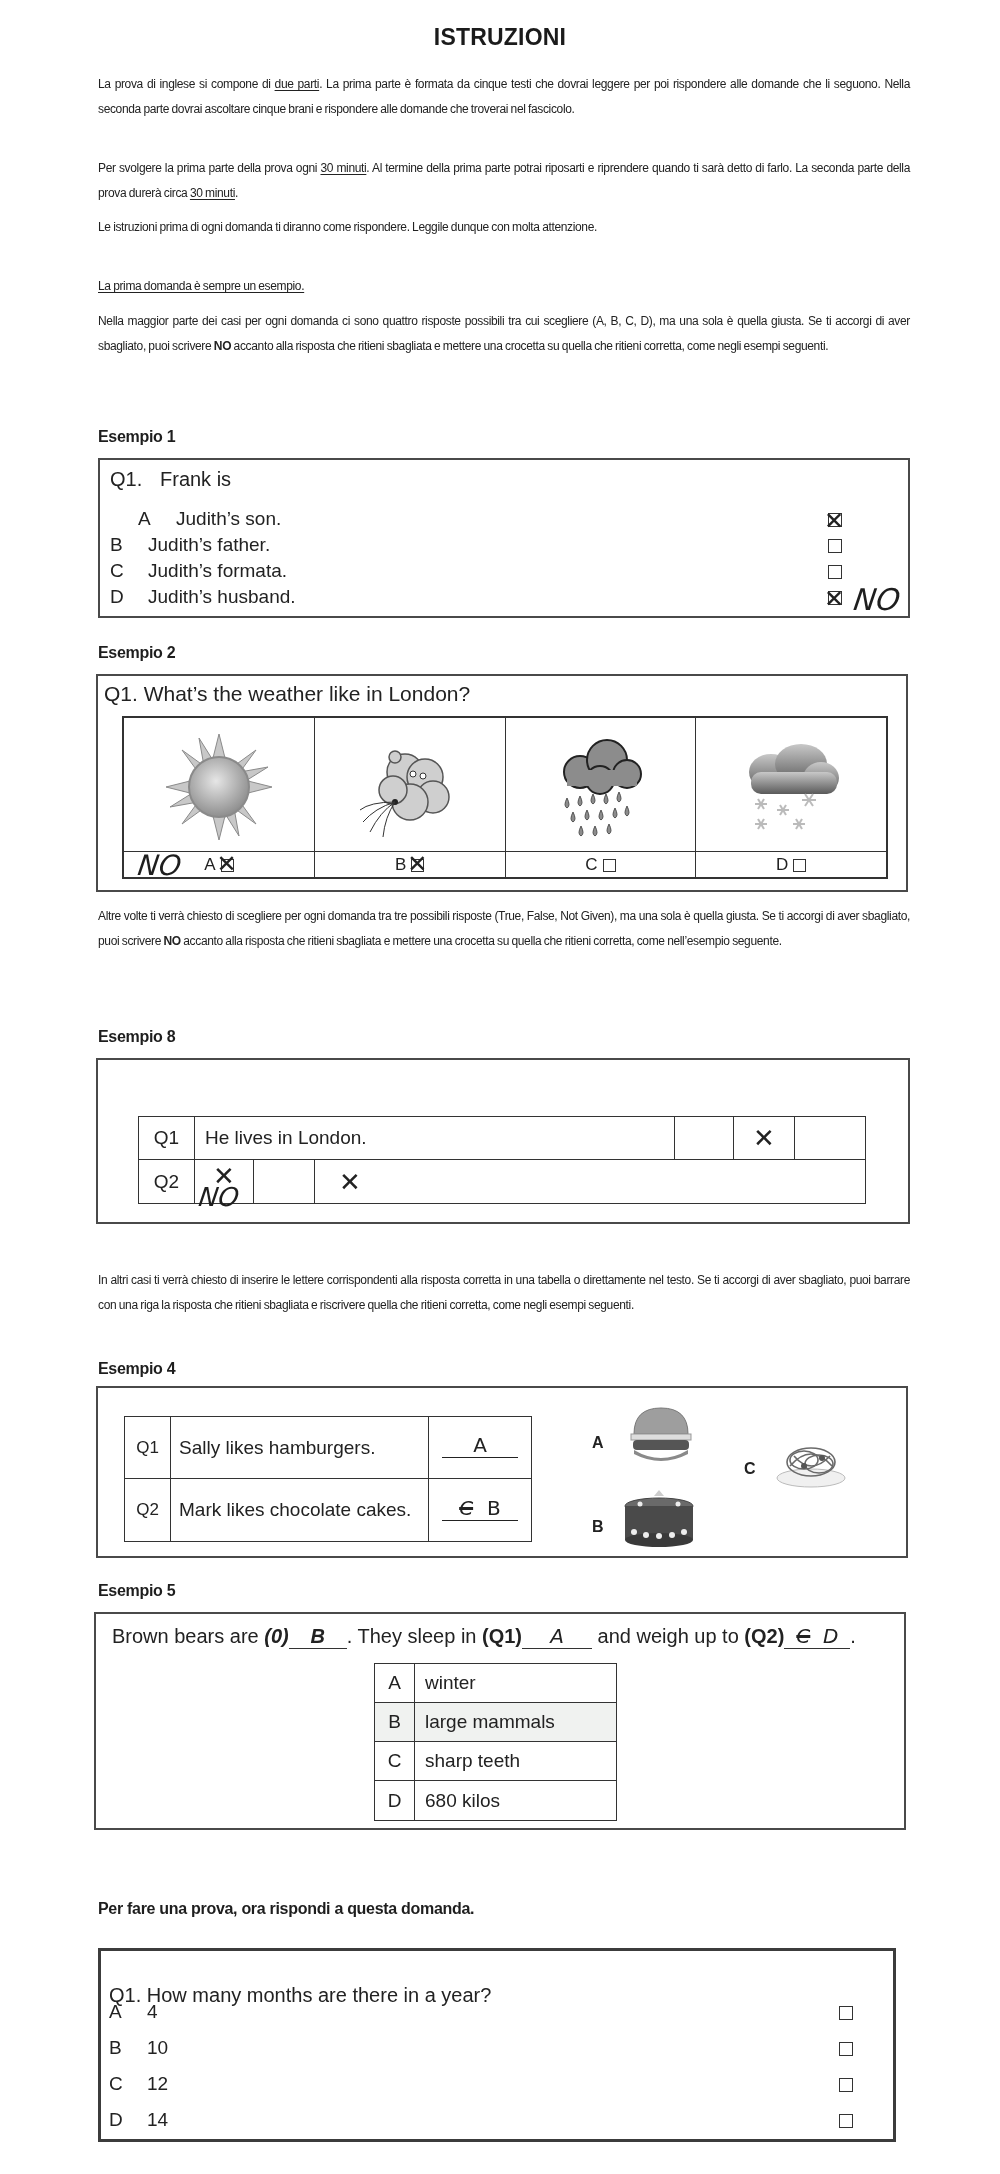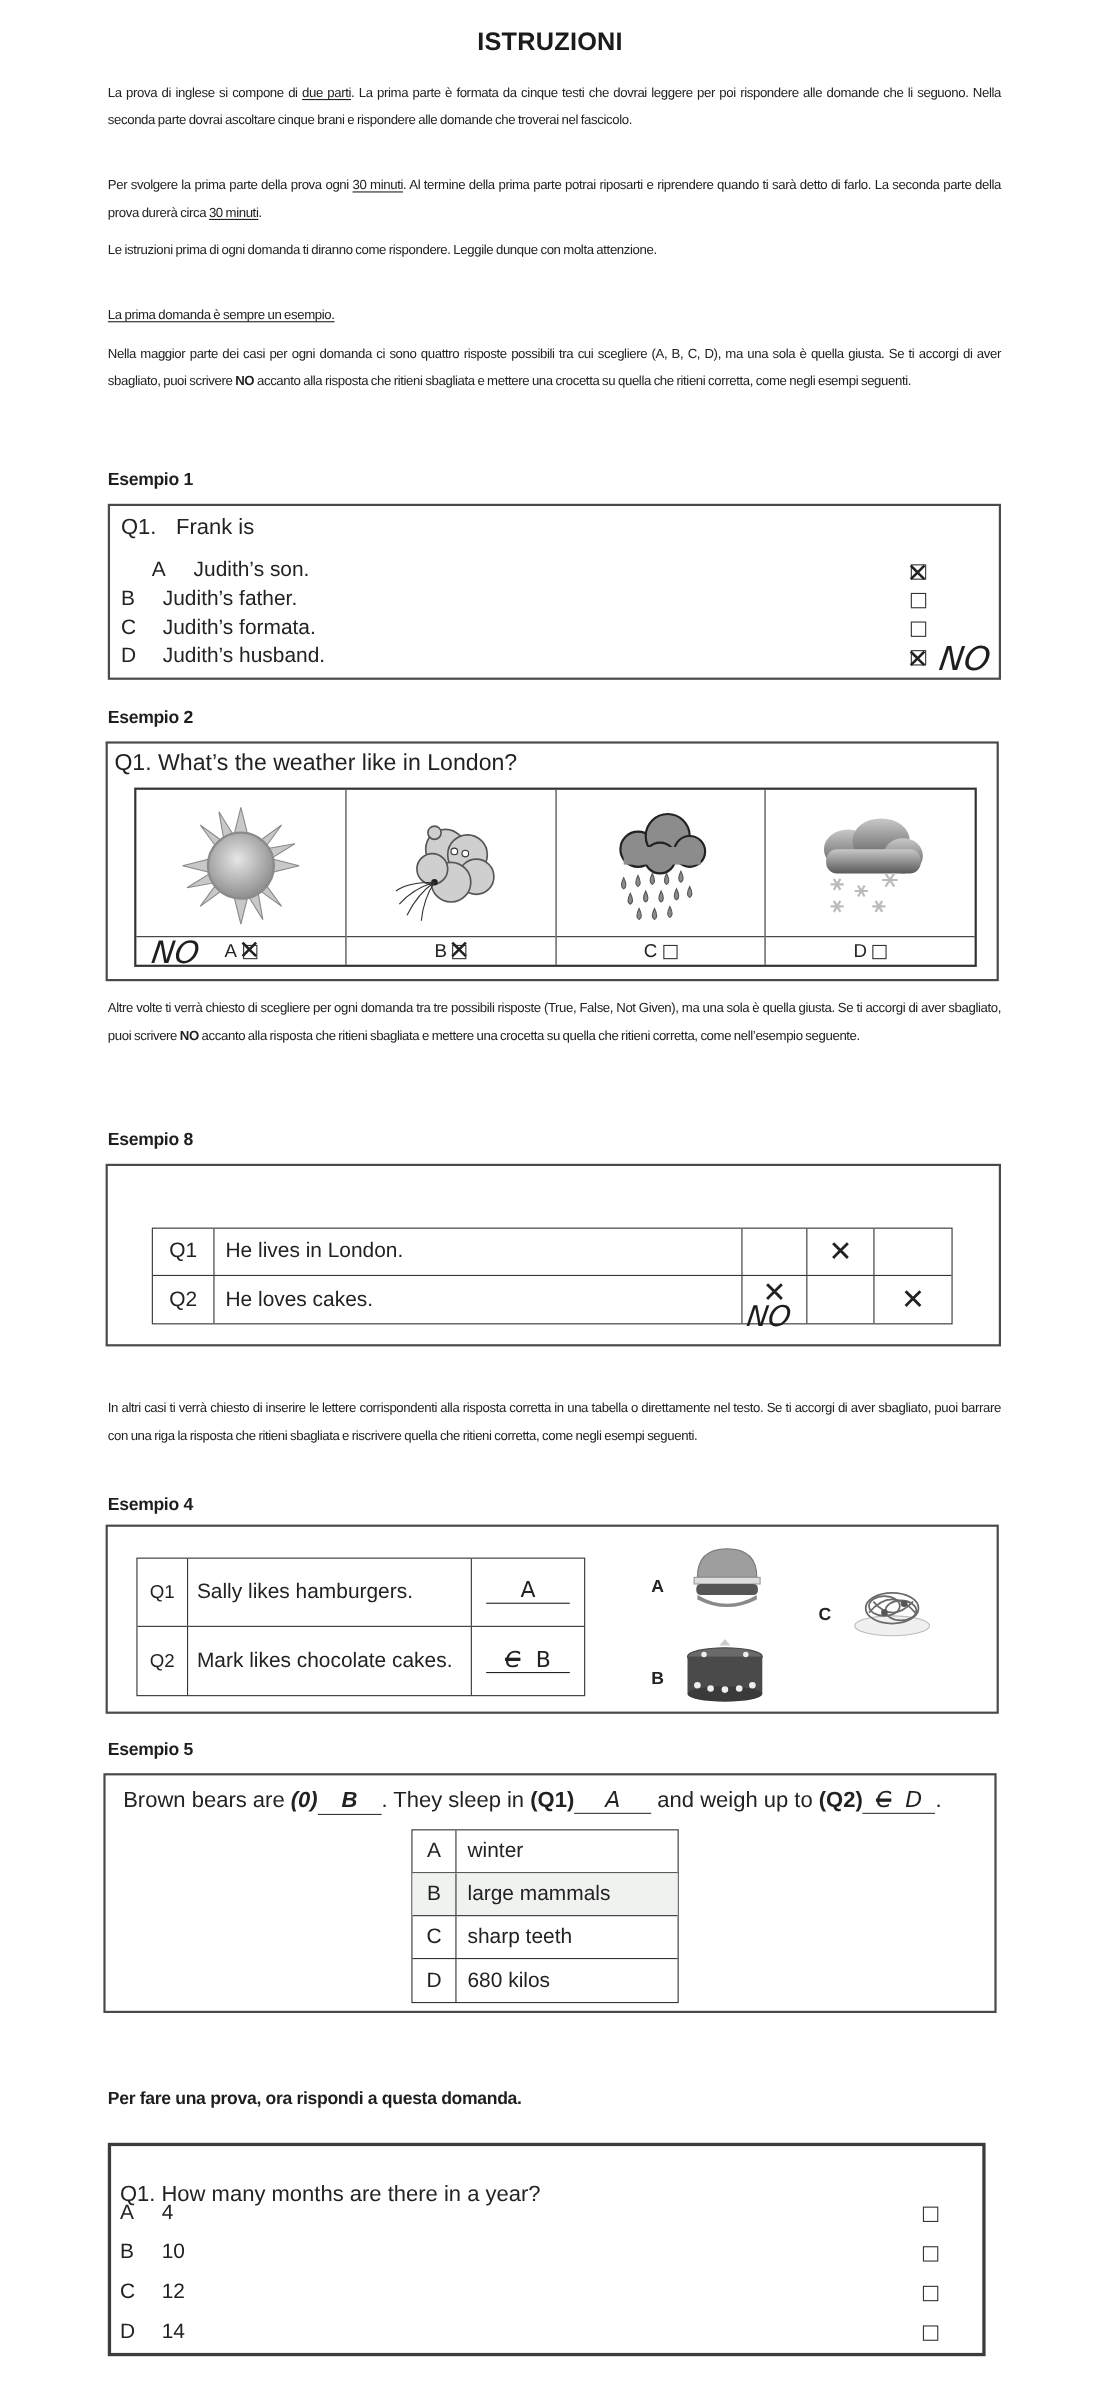--- a/index.html
+++ b/index.html
@@ -337,21 +337,20 @@
           <div style="width:56px; justify-content:center;">Q1</div>
           <div style="width:480px; padding-left:10px;">He lives in London.</div>
           <div style="width:59px; justify-content:center;"></div>
           <div style="width:61px; justify-content:center;">
             <span class="xmark" style="position:relative; font-size:26px; ">✕</span>
           </div>
           <div style="width:70px; justify-content:center;"></div>
         </div>
         <div class="tf-row">
           <div style="width:56px; justify-content:center;">Q2</div>
-          <div style="width:480px; padding-left:10px;">He loves cakes.</div>
           <div style="width:59px; justify-content:center;">
             <span class="xmark" style="position:relative; font-size:26px; top:-6px;">✕</span>
             <span class="hand-no" style="left:4px; top:24px; font-size:26px;">NO</span>
           </div>
           <div style="width:61px; justify-content:center;"></div>
           <div style="width:70px; justify-content:center;">
             <span class="xmark" style="position:relative; font-size:26px; ">✕</span>
           </div>
         </div>
       </div>

